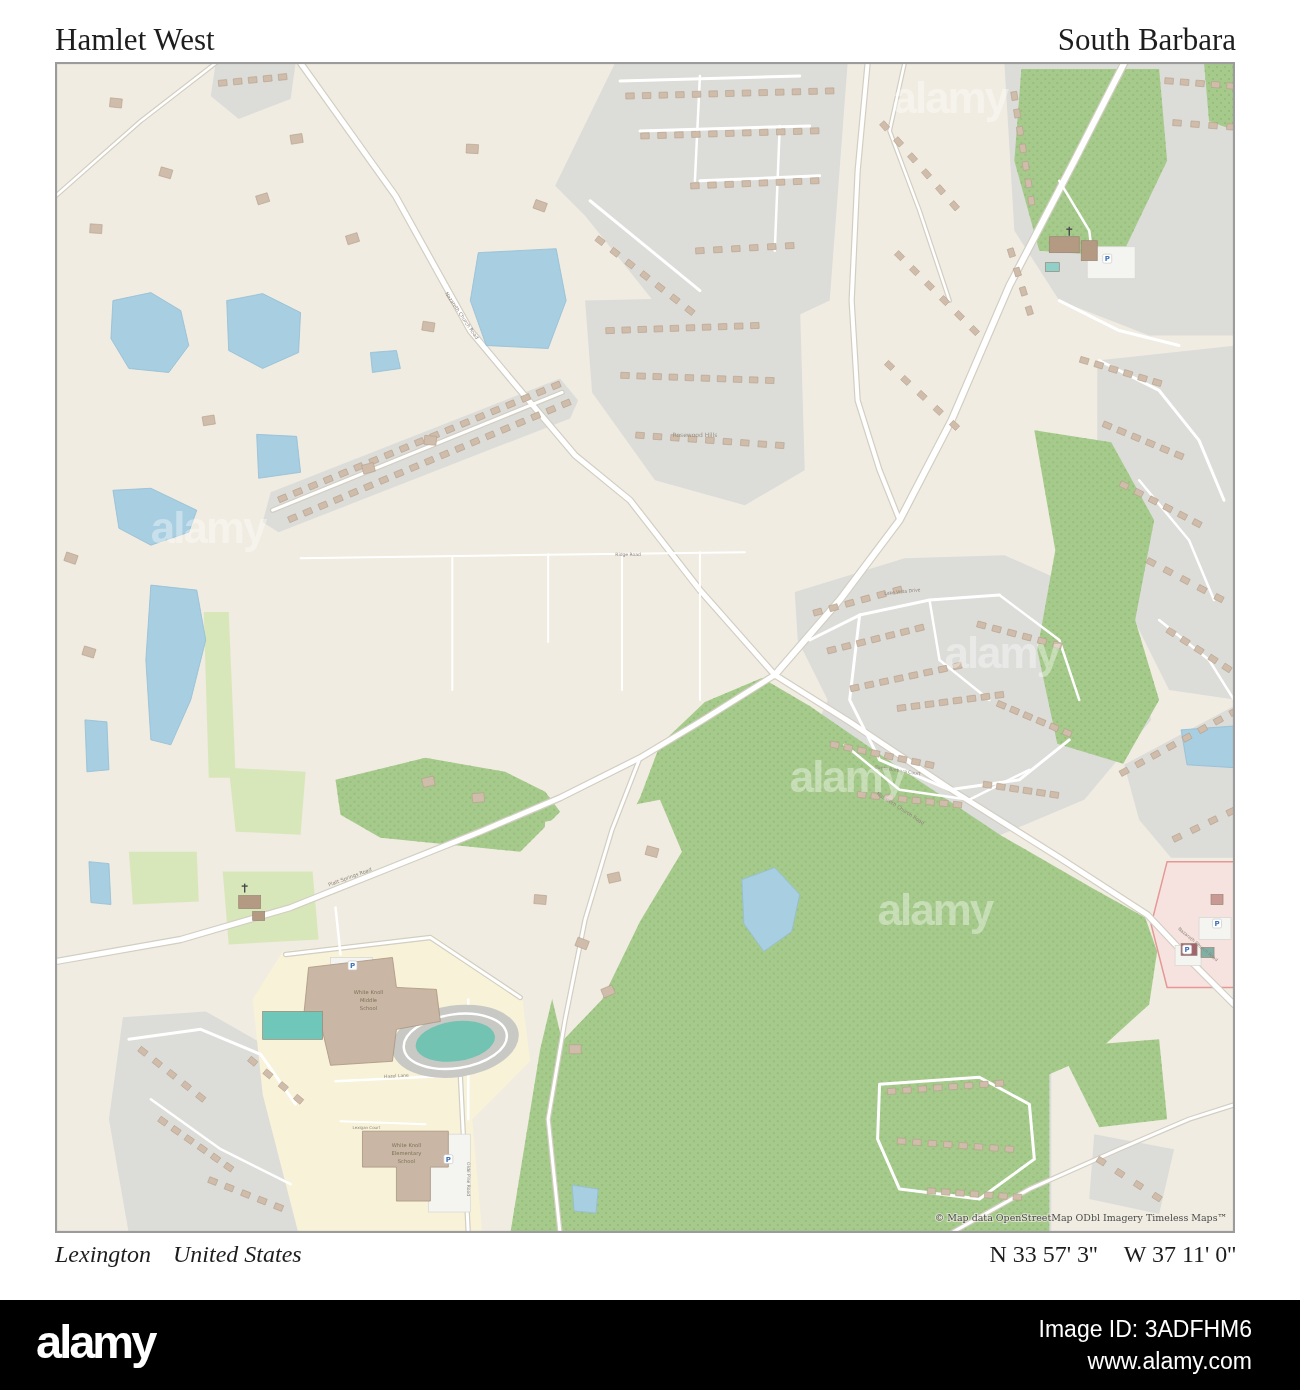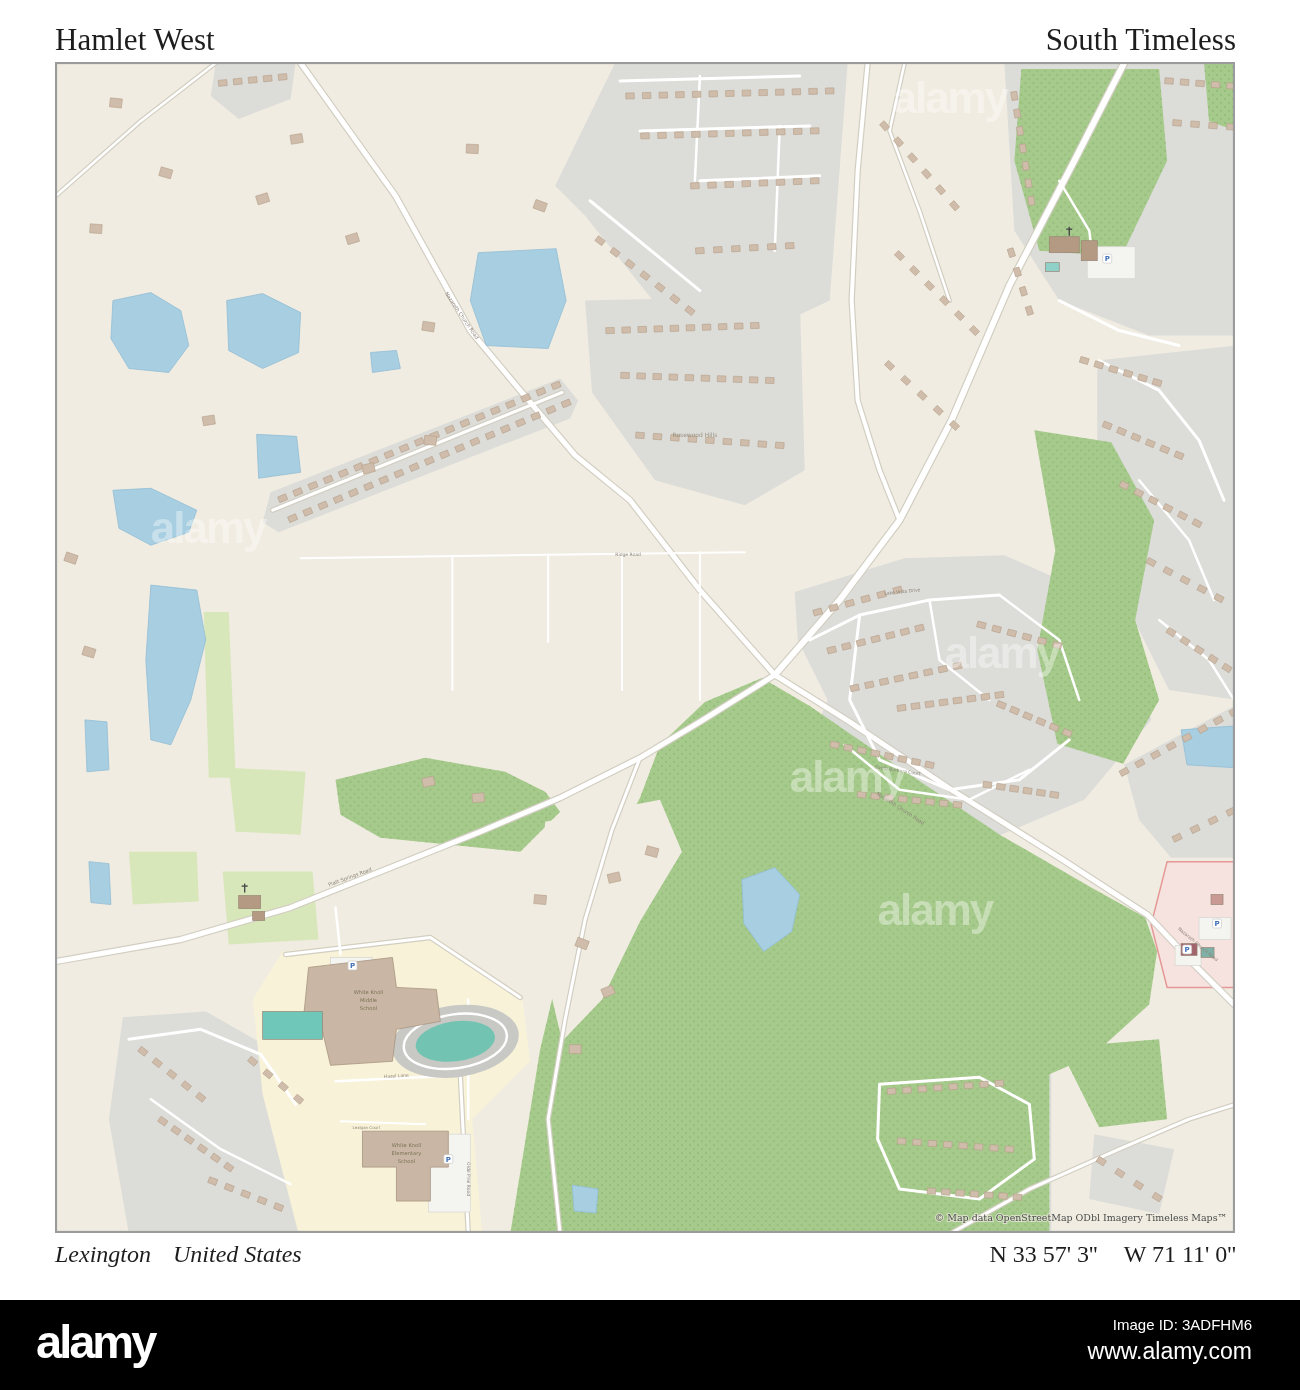--- a/index.html
+++ b/index.html
@@ -14,29 +14,29 @@
   .caption{position:absolute;top:1241px;font-size:24px;color:#1d1d1d;white-space:nowrap;}
   #caption-left{left:55px;}
   #caption-right{right:64px;}
   #caption-left span{margin-right:22px;font-style:italic;}
   #caption-right span{margin-left:26px;}
   #bottom-bar{position:absolute;left:0;top:1300px;width:1300px;height:90px;background:#000;}
   #bar-logo{position:absolute;left:36px;top:14px;color:#fff;font-family:"Liberation Sans",sans-serif;
             font-weight:bold;font-size:47px;letter-spacing:-3px;}
   #bar-right{position:absolute;right:48px;top:16px;text-align:right;color:#fff;
              font-family:"Liberation Sans",sans-serif;}
-  #bar-image-id{font-size:15px;}
+  #bar-image-id{font-size:23px;}
   #bar-url{font-size:23px;font-weight:normal;margin-top:5px;}
 </style>
 </head>
 <body>
 
 <div id="page">
   <div class="title" id="title-left">Hamlet West</div>
-  <div class="title" id="title-right">South Timeless</div>
+  <div class="title" id="title-right">South Barbara</div>
 
   <div id="map-frame">
     <svg id="map-svg" viewBox="55 62 1180 1171" xmlns="http://www.w3.org/2000/svg">
         <defs>
           <pattern id="dots" width="8" height="8" patternUnits="userSpaceOnUse">
             <circle cx="2" cy="2" r="0.9" fill="#8fb873"></circle>
             <circle cx="6" cy="6" r="0.9" fill="#8fb873"></circle>
           </pattern>
         </defs>
         <g>
@@ -557,21 +557,21 @@
         <g>
           <rect x="55.5" y="62.5" width="1179" height="1170" fill="none" stroke="#9b9b9b" stroke-width="1.2"></rect>
         </g>
       </svg>
   </div>
 
   <div class="caption" id="caption-left">
     <span>Lexington</span><span>United States</span>
   </div>
   <div class="caption" id="caption-right">
-    <span>N 33 57' 3''</span><span>W 71 11' 0''</span>
+    <span>N 33 57' 3''</span><span>W 37 11' 0''</span>
   </div>
 
   <div id="bottom-bar">
     <div id="bar-logo">alamy</div>
     <div id="bar-right">
       <div id="bar-image-id">Image ID: 3ADFHM6</div>
       <div id="bar-url">www.alamy.com</div>
     </div>
   </div>
 </div>

